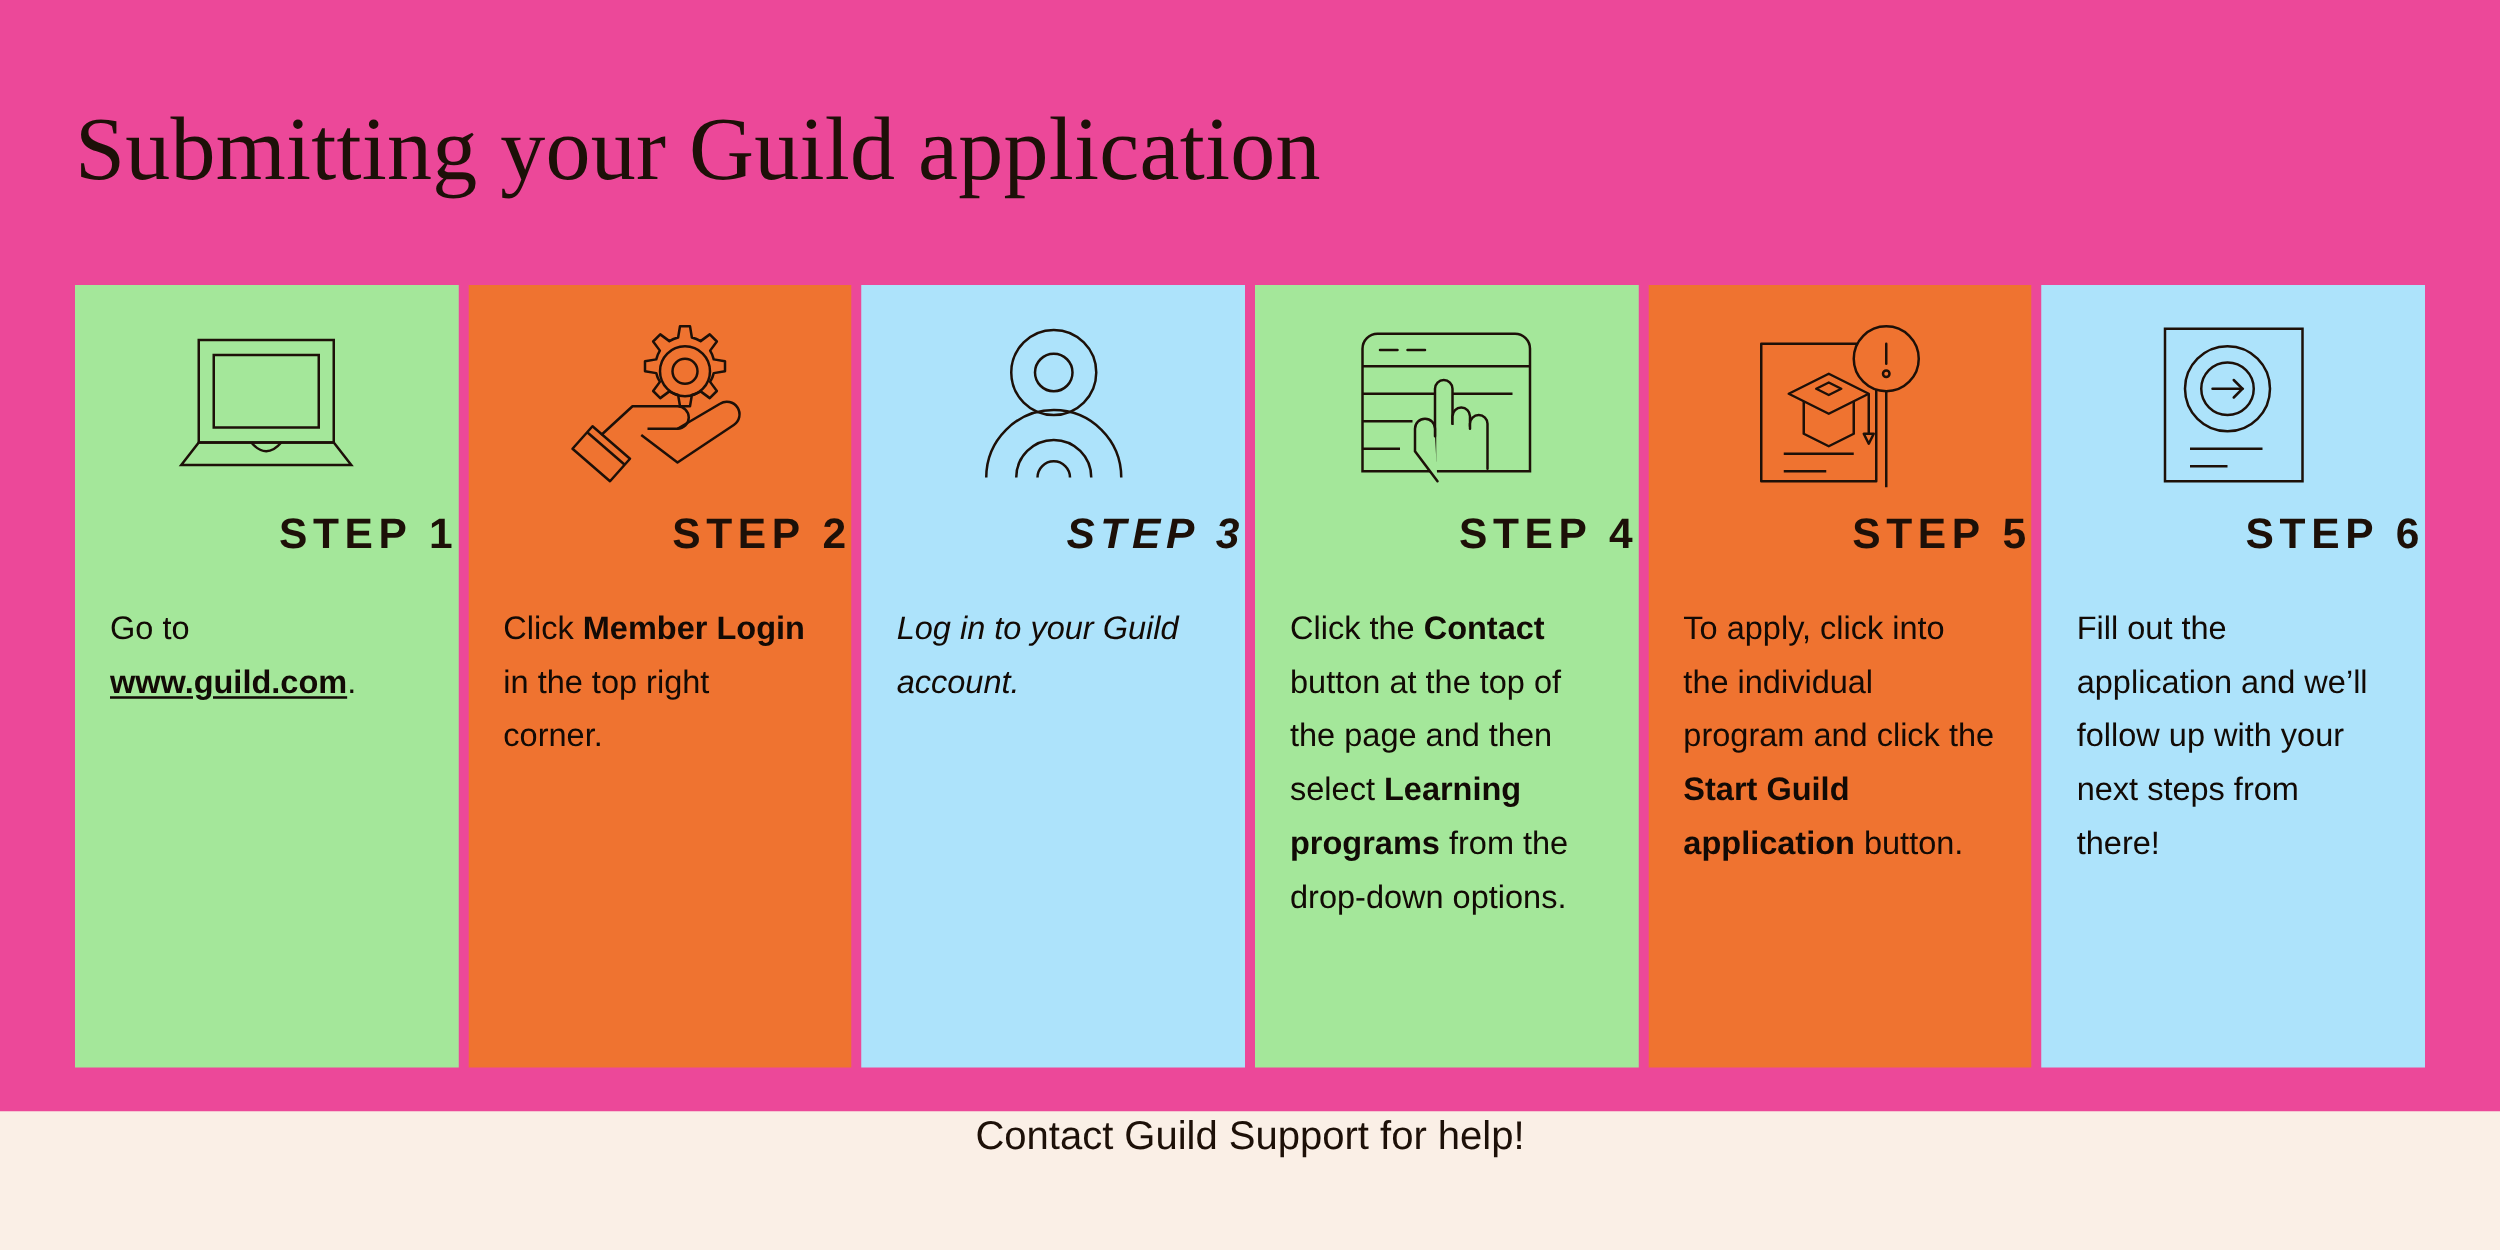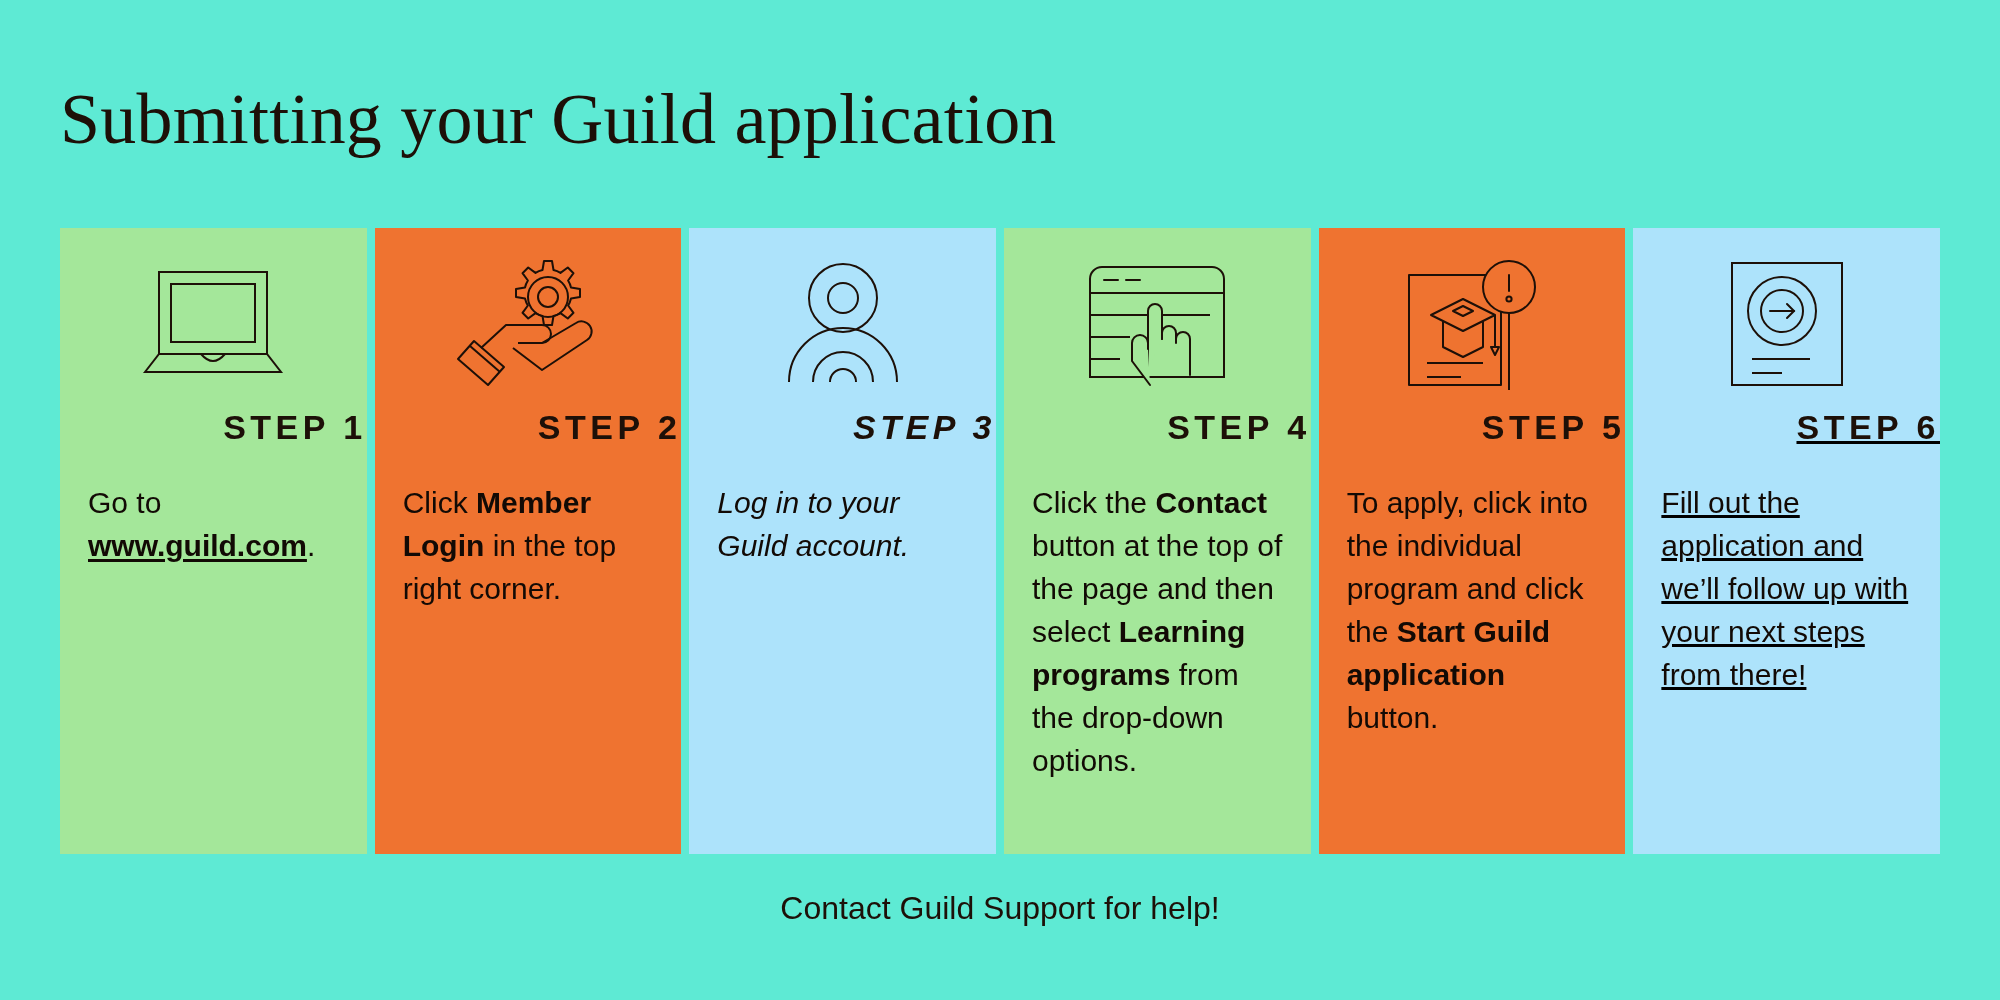--- a/index.html
+++ b/index.html
@@ -2,21 +2,21 @@
 <html><head>
 <meta charset="utf-8">
 <style>
   * { margin:0; padding:0; box-sizing:border-box; }
   html, body {
     width:2000px; height:1000px;
     background:#faefe6;
     font-family:"Liberation Sans", sans-serif;
     overflow:hidden;
   }
-  .page { position:relative; width:2000px; height:1000px; background:#5eead4;padding-left:16px; }
+  .page { position:relative; width:2000px; height:889px; background:#ec4899;padding-left:16px; }
 
   .title {
     position:absolute;
     left:60px; top:78px;
     font-family:"Liberation Serif", serif;
     font-size:72px;
     font-weight:400;
     color:#1d1008;
     letter-spacing:0.2px;
     white-space:nowrap;
@@ -47,21 +47,21 @@
     text-align:right;
     font-size:34px;
     font-weight:bold;
     letter-spacing:4.5px;
     color:#1d1008;
     margin-top:10px;
   }
   .body-text {
     margin-top:34px;
     padding:0 28px 0 28px;
-    font-size:30px;
+    font-size:26px;
     line-height:43px;
     color:#120a05;
   }
   .body-text b { font-weight:bold; }
   .link {
     font-weight:bold;
     text-decoration:underline;
     text-underline-offset:3px;
   }
 
@@ -167,21 +167,21 @@
           <circle cx="112" cy="44" r="2.6"></circle>
           <path d="M112 58 v77" stroke-linecap="butt"></path>
         </svg>
       </div>
       <div class="step-label">STEP 5</div>
       <div class="body-text">
         <span>To apply, click into the individual program and click the </span><b>Start Guild application</b><span> button.</span>
       </div>
     </div>
 
-    <div class="card" style="background: rgb(173, 227, 251); text-decoration: underline;">
+    <div class="card" style="background: rgb(173, 227, 251);">
       <div class="icon-wrap">
         <svg width="130" height="135" viewBox="0 0 130 135" fill="none" stroke="#1d1008" stroke-width="2" stroke-linecap="round">
           <rect x="10" y="8" width="110" height="122"></rect>
           <circle cx="60" cy="56" r="34"></circle>
           <circle cx="60" cy="56" r="21"></circle>
           <path d="M48 56 h24"></path>
           <path d="M65 49 l7 7 -7 7"></path>
           <path d="M30 104 h58" stroke-linecap="butt"></path>
           <path d="M30 118 h30" stroke-linecap="butt"></path>
         </svg>

